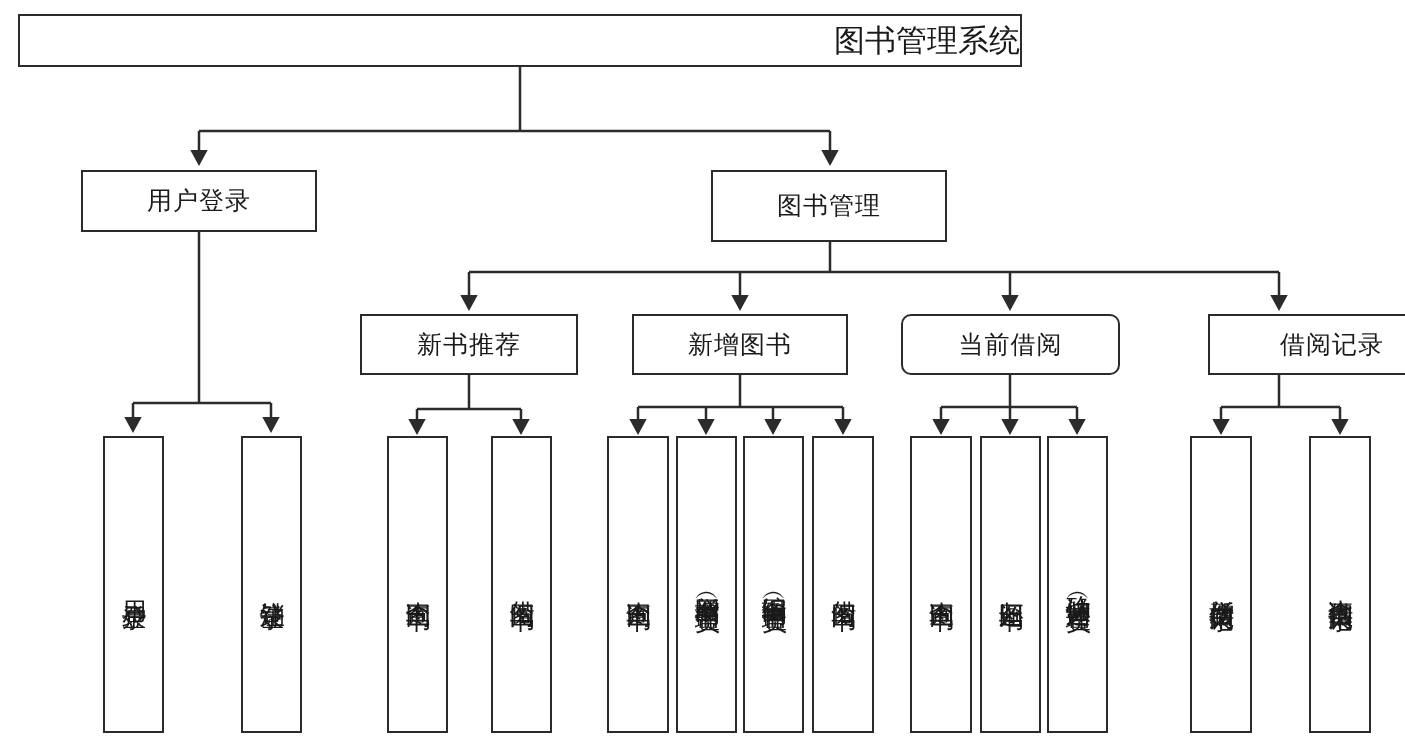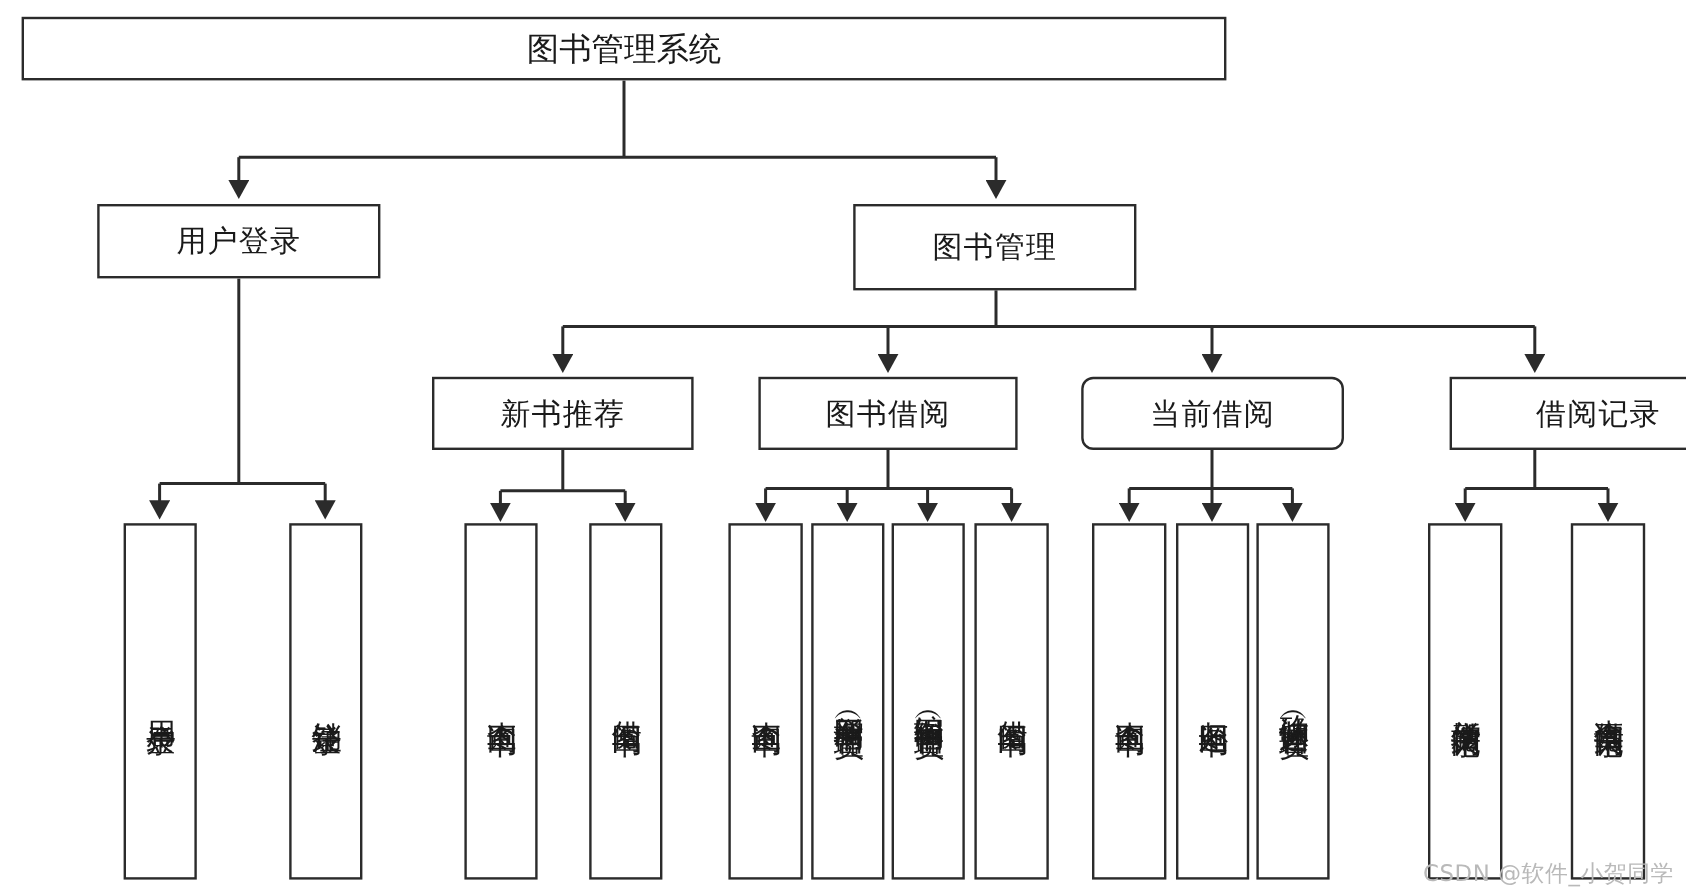--- a/index.html
+++ b/index.html
@@ -33,21 +33,22 @@
     justify-content: center;
     color: #1a1a1a;
     z-index: 2;
   }
   .node.horiz {
     font-size: 25px;
     letter-spacing: 1px;
     line-height: 1.2;
   }
   .node.root {
-    font-size: 27px;
+    font-size: 31px;
+    justify-content: flex-end;
   }
   .node.vert {
     writing-mode: vertical-rl;
     text-orientation: upright;
     font-size: 25px;
     line-height: 1.22;
     letter-spacing: 2px;
     padding: 6px 0;
     text-align: center;
   }
@@ -132,21 +133,21 @@
     <span>用户登录</span>
   </div>
   <div class="node horiz" style="left:711px; top:170px; width:236px; height:72px;">
     <span>图书管理</span>
   </div>
 
   <div class="node horiz" style="left:360px; top:314px; width:218px; height:61px;">
     <span>新书推荐</span>
   </div>
   <div class="node horiz" style="left:632px; top:314px; width:216px; height:61px;">
-    <span>图书借阅</span>
+    <span>新增图书</span>
   </div>
   <div class="node horiz" style="left:901px; top:314px; width:219px; height:61px;border-radius:10px;">
     <span>当前借阅</span>
   </div>
   <div class="node horiz" style="left:1172px; top:314px; width:248px; height:61px;margin-left:36px;">
     <span>借阅记录</span>
   </div>
 
   <div class="node vert" style="left:103px; top:436px; width:61px; height:297px;">
     <span class="vlabel">用户登录</span>
@@ -185,15 +186,14 @@
     <span class="vlabel">确认归还（管理员）</span>
   </div>
 
   <div class="node vert" style="left:1190px; top:436px; width:62px; height:297px;">
     <span class="vlabel">新增借阅记录</span>
   </div>
   <div class="node vert" style="left:1309px; top:436px; width:62px; height:297px;">
     <span class="vlabel">查询借阅记录</span>
   </div>
 
-  <div class="watermark">CSDN @软件_小贺同学</div>
 
 </div>
 
 </body></html>

